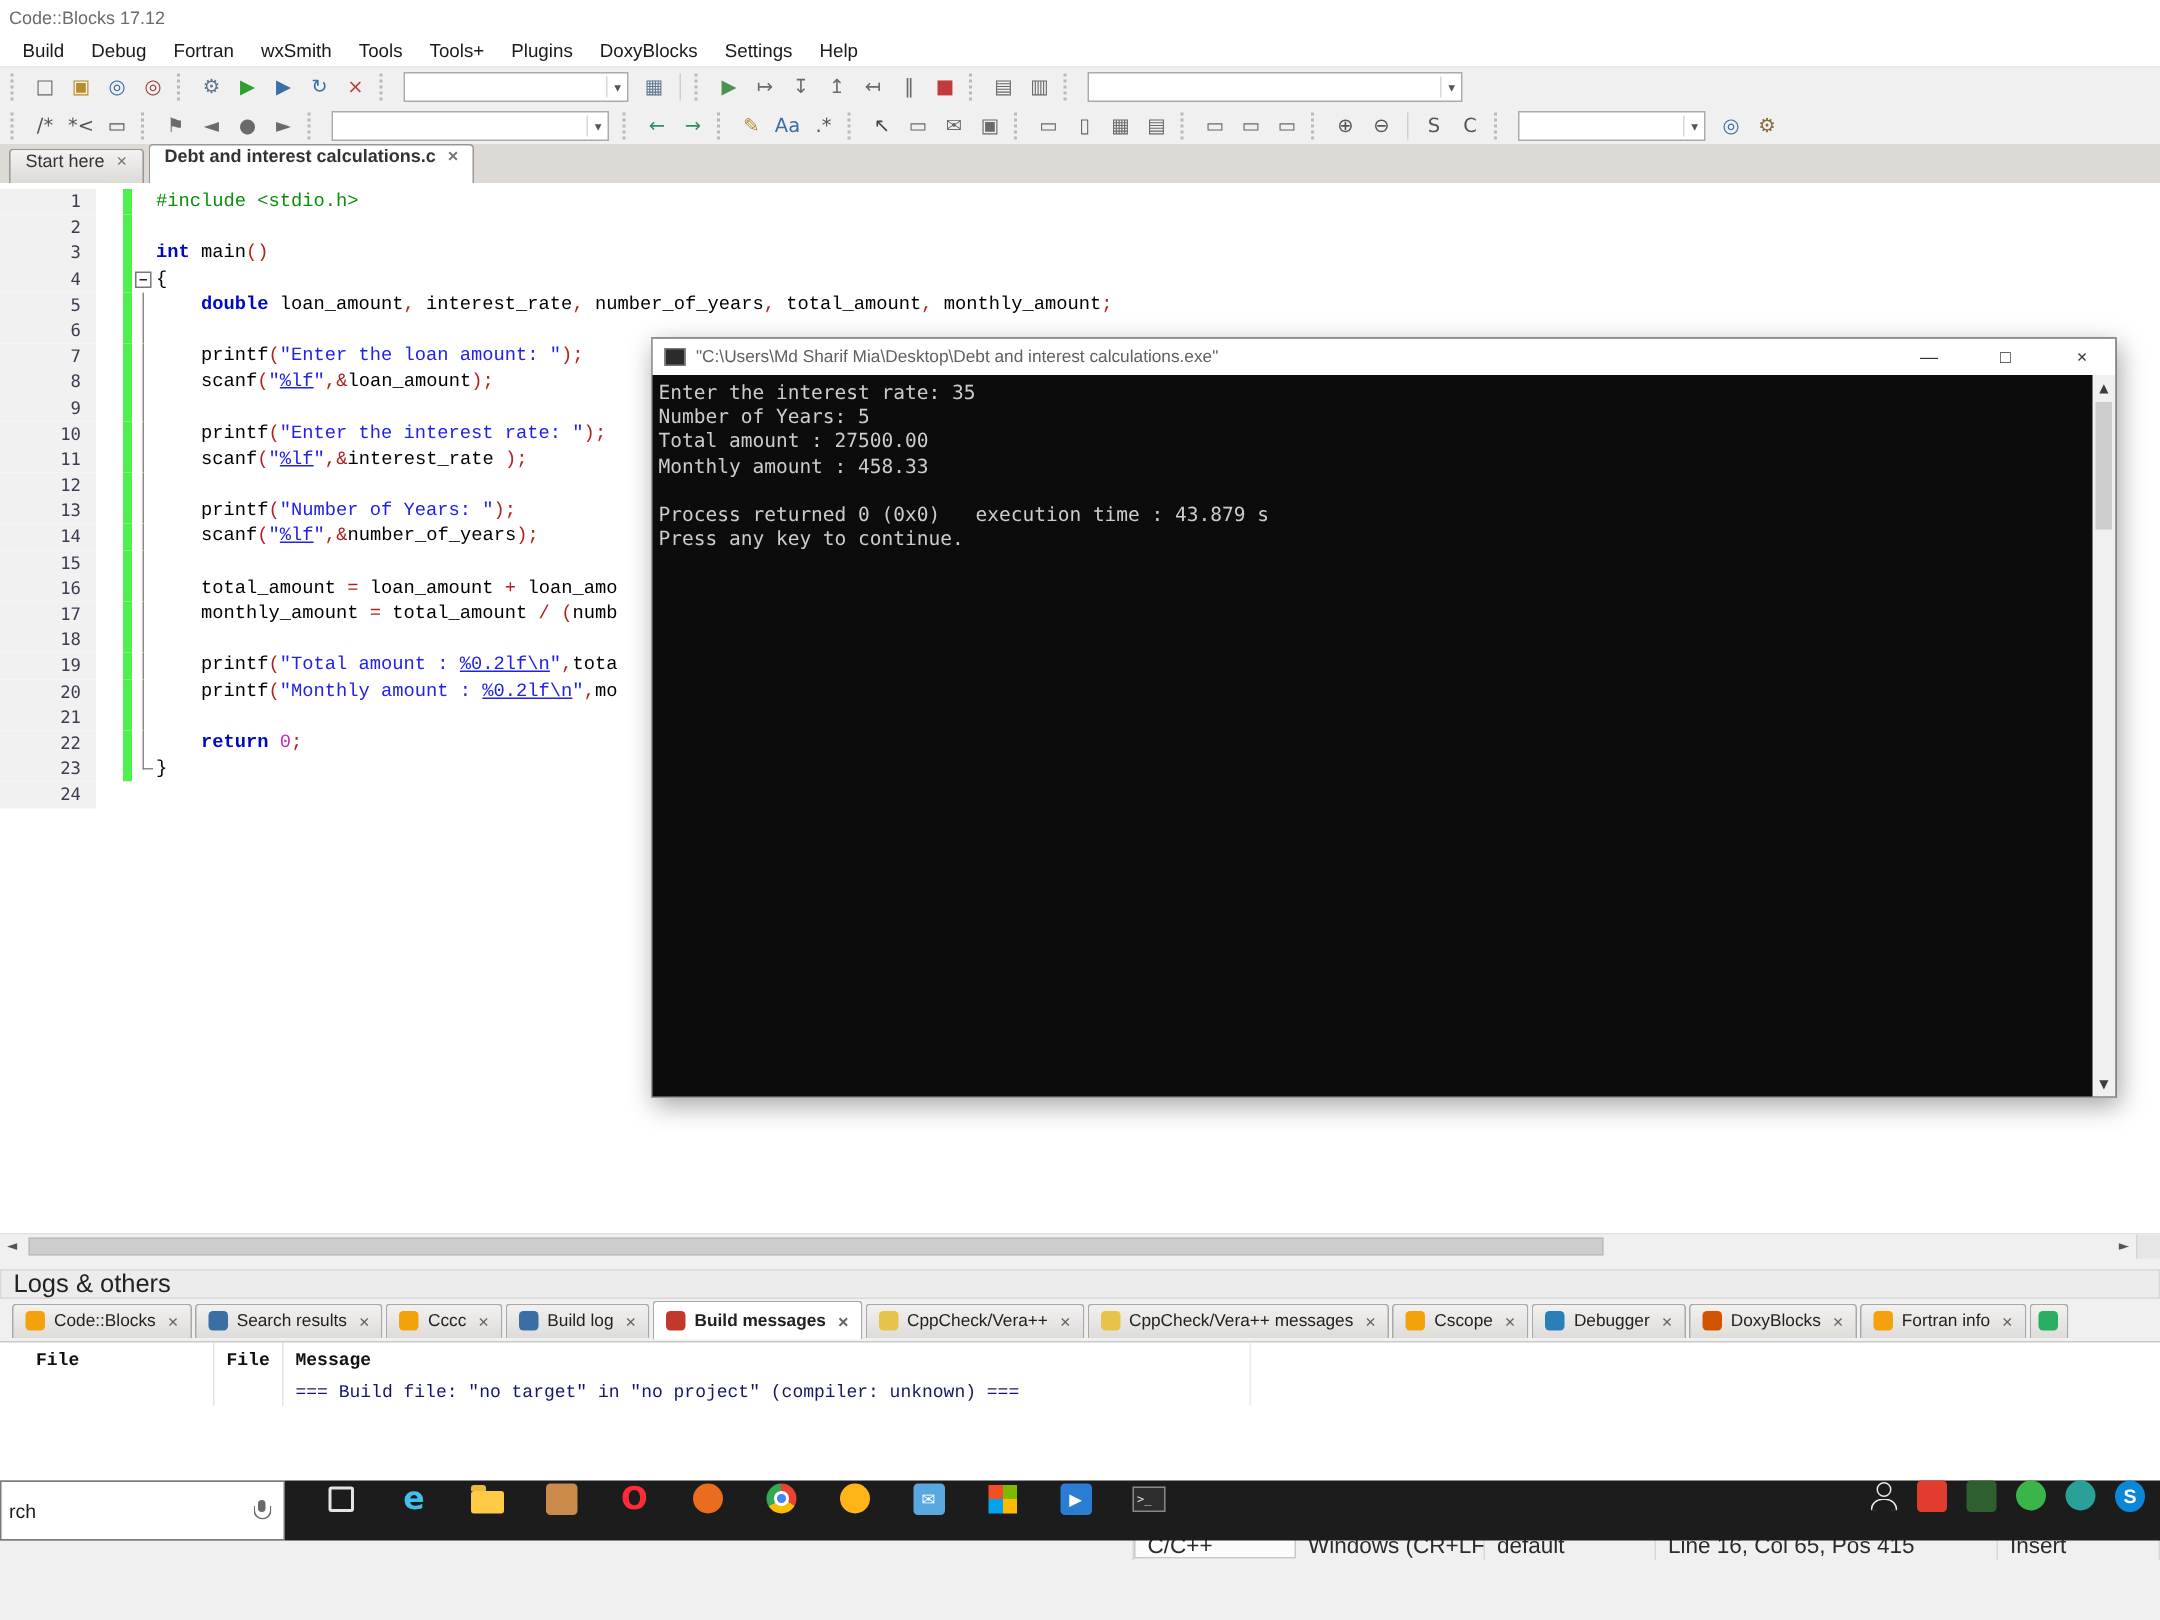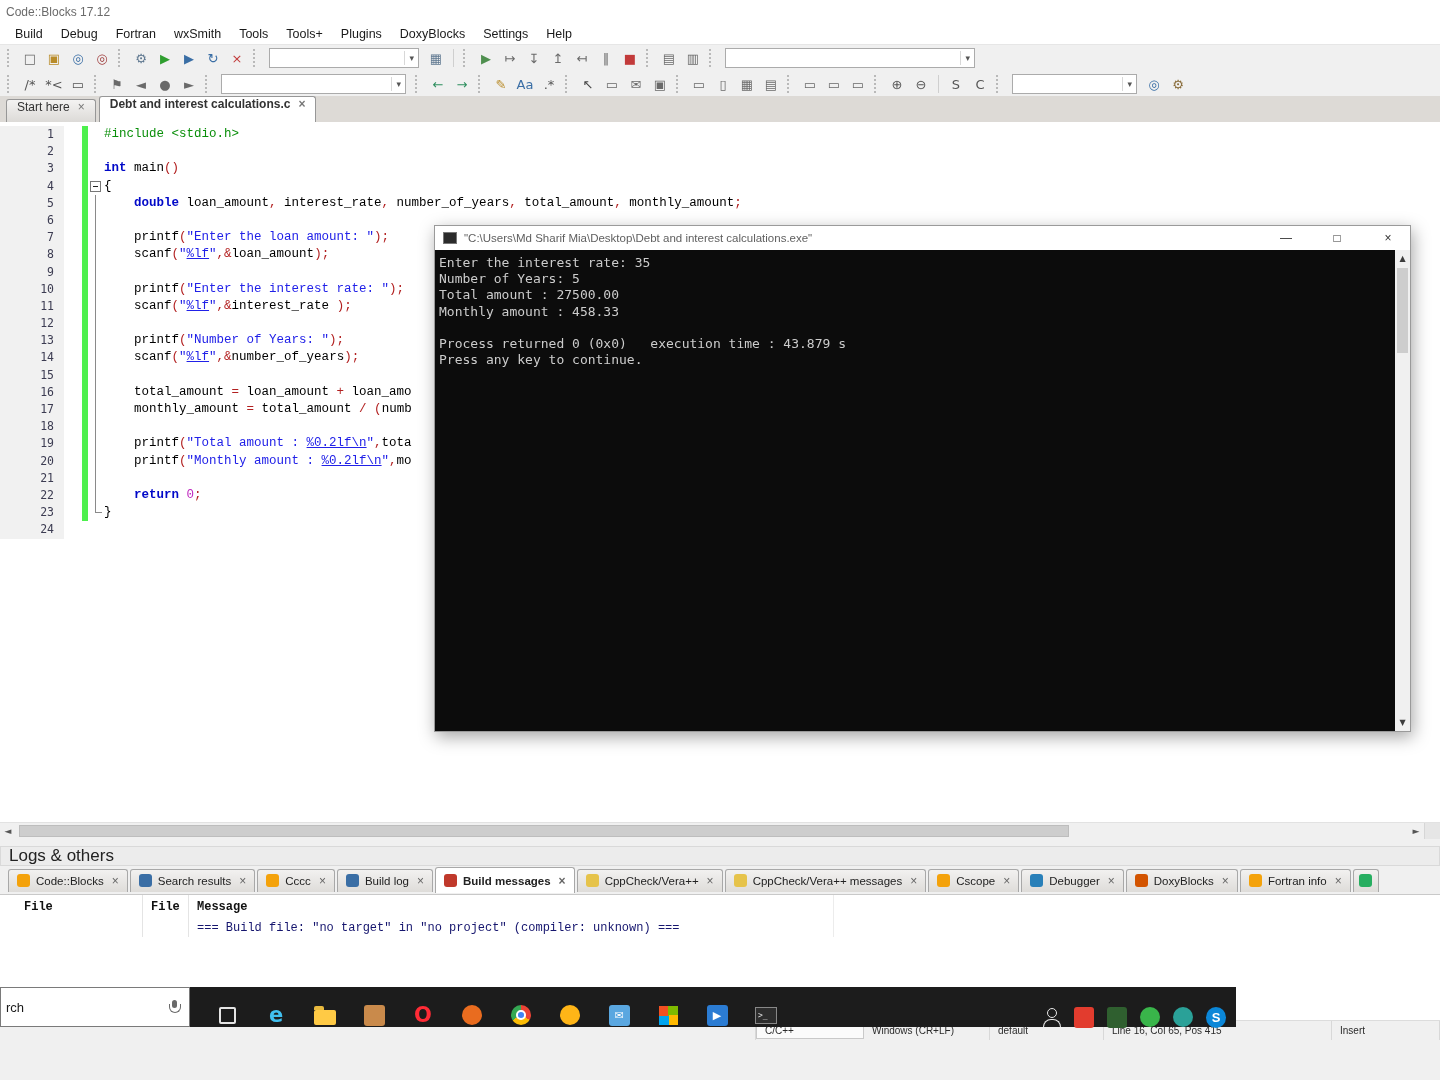--- a/index.html
+++ b/index.html
@@ -82,31 +82,31 @@
 #logtable{position:absolute;left:0;top:894px;width:1440px;height:126px;background:#fff;border-top:1px solid #c9c9c9;font-family:Liberation Mono, monospace}
 .lrow{display:flex;align-items:stretch;height:19px}
 .lrow.header{height:23px;font-weight:bold}
 .lc{display:flex;align-items:center;font-size:12px;color:#15156e;white-space:nowrap;overflow:hidden}
 .lrow.header .lc{color:#101010}
 .lc-file{width:143px;padding-left:24px;border-right:1px solid #e4e4e4}
 .lc-line{width:46px;padding-left:8px;border-right:1px solid #e4e4e4}
 .lc-msg{width:645px;padding-left:8px;border-right:1px solid #ececec}
 
 
-#statusbar{position:absolute;left:0;top:1020px;width:1440px;height:20px;background:#f0f0f0;border-top:1px solid #dcdcdc;display:flex;font-size:10px;color:#2b2b2b}
+#statusbar{position:absolute;left:0;top:1020px;width:1440px;height:20px;background:#f0f0f0;border-top:1px solid #dcdcdc;display:flex;font-size:15px;color:#2b2b2b}
 .sseg{display:flex;align-items:center;padding:0 8px;border-right:1px solid #d8d8d8;white-space:nowrap;overflow:hidden}
 .sseg:nth-child(1){flex:1}
 .sseg:nth-child(2){width:108px;background:#fbfbfb;border:1px solid #c9c9c9;margin:1px 0}
 .sseg:nth-child(3){width:126px}
 .sseg:nth-child(4){width:114px}
 .sseg:nth-child(5){width:228px}
 .sseg:nth-child(6){width:108px}
 
 
-#taskbar{position:absolute;left:0;top:987px;width:1236px;height:40px;background:#1c1c1c;display:flex;align-items:flex-end}
+#taskbar{position:absolute;left:0;top:987px;width:1440px;height:40px;background:#1c1c1c;display:flex;align-items:flex-start}
 #tb-search{width:190px;height:40px;background:#fff;border:1px solid #7a7a7a;display:flex;align-items:center;padding-left:5px;font-size:13px;color:#1a1a1a;flex:0 0 auto}
 .mic{width:10px;height:14px;position:relative;margin-left:auto;margin-right:10px}
 .mic::before{content:"";position:absolute;left:3px;top:0;width:5px;height:8px;background:#6a6a6a;border-radius:3px}
 .mic::after{content:"";position:absolute;left:0;top:4px;width:10px;height:8px;border:1.5px solid #6a6a6a;border-top:none;border-radius:0 0 6px 6px}
 #taskbar-left{display:flex;align-items:center}
 #taskbar-tray{margin-left:auto;display:flex;align-items:center;gap:13px;padding-right:10px}
 .tb-app{width:24px;height:24px;margin-left:25px;display:flex;align-items:center;justify-content:center;position:relative}
 #taskbar-tray .tb-app{margin-left:0;width:20px;height:20px}
 .k-taskview{width:17px;height:17px;border:2px solid #e4e4e4;border-radius:2px}
 .k-letter{font-weight:bold;font-size:21px;line-height:24px;font-family:"DejaVu Sans",sans-serif}

